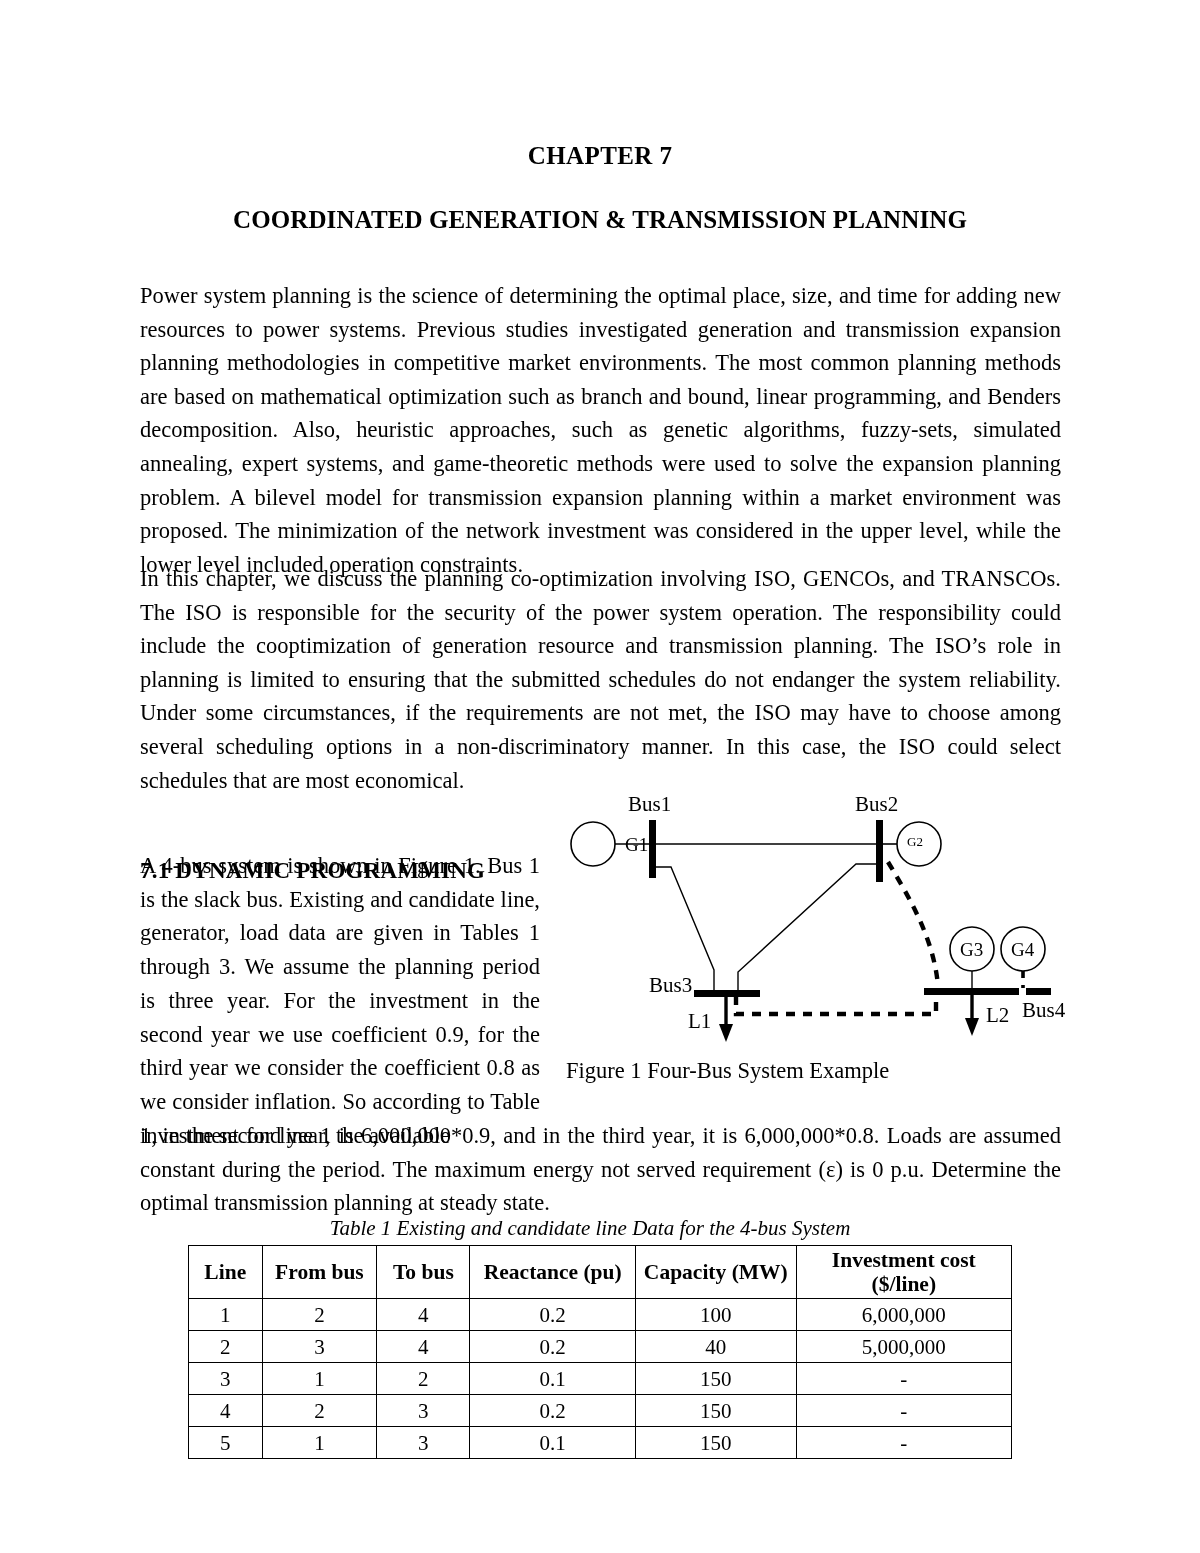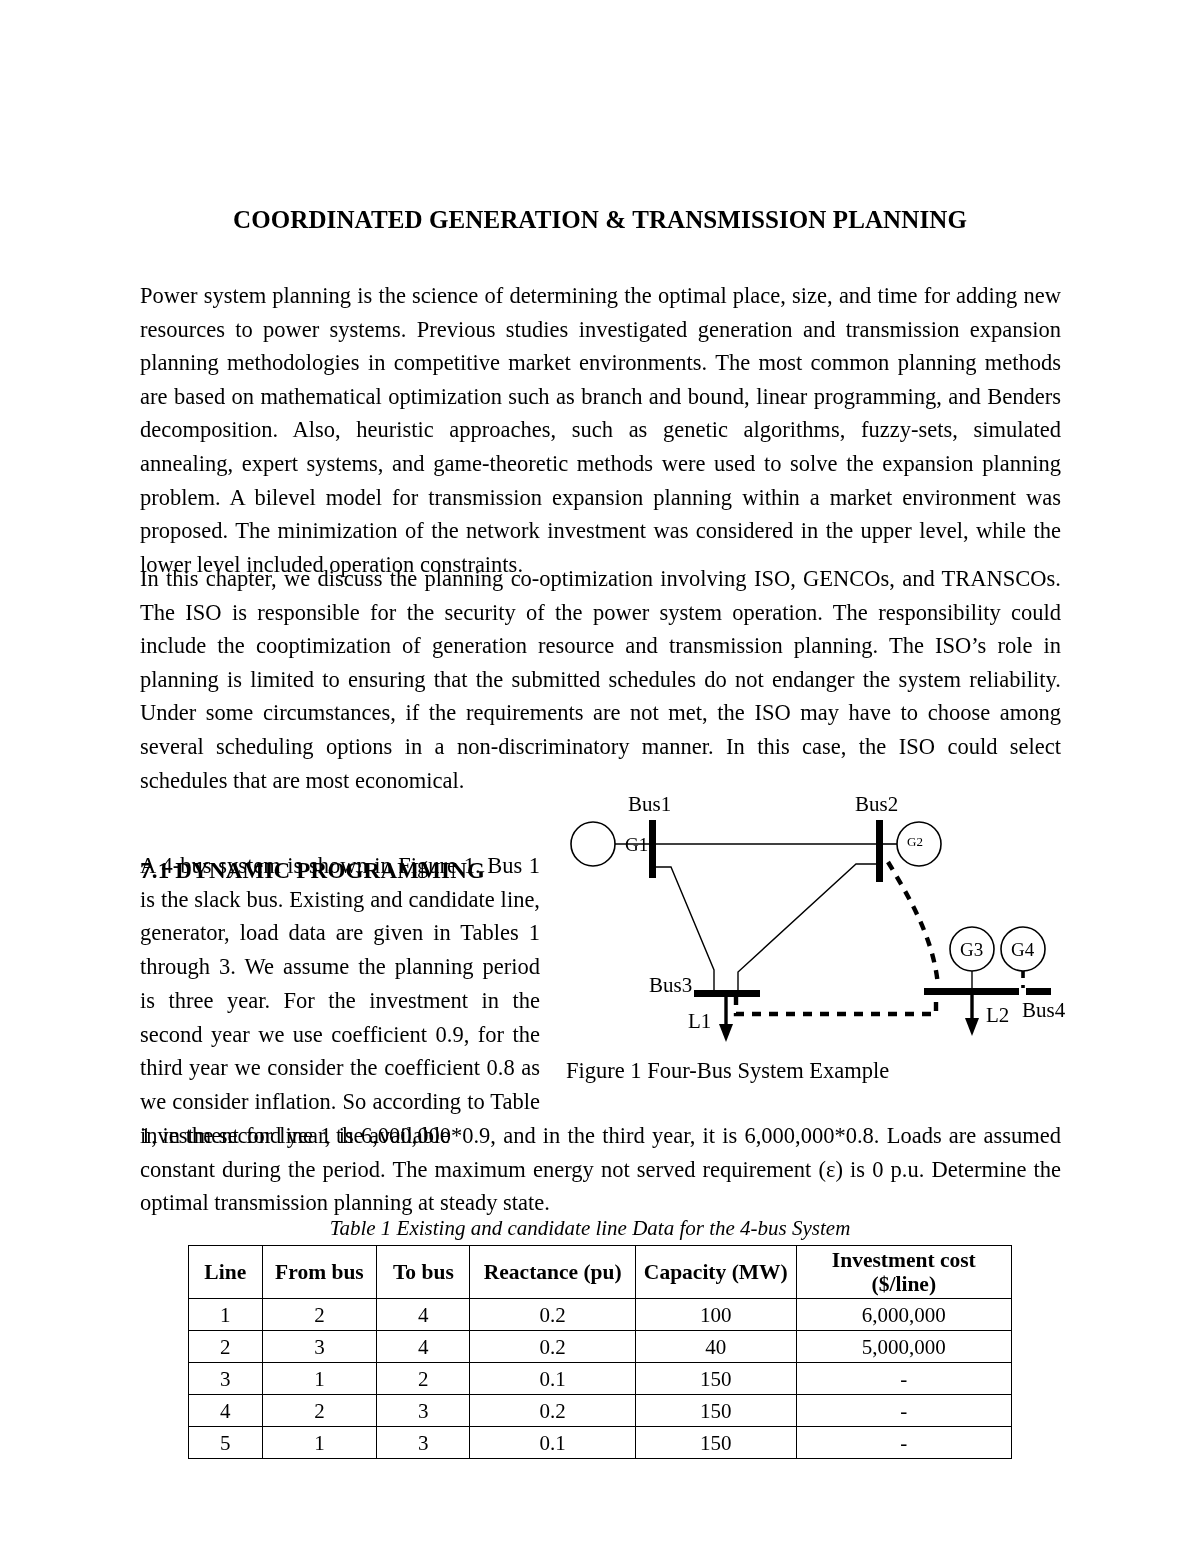--- a/index.html
+++ b/index.html
@@ -138,20 +138,21 @@
   .col-to      { width: 92px; }
   .col-react   { width: 166px; }
   .col-cap     { width: 162px; }
   .col-invest  { width: 222px; }
 </style>
 </head>
 <body>
 
 <div class="page">
 
+  <div class="chapter-title">CHAPTER 7</div>
 
   <div class="doc-title">COORDINATED GENERATION &amp; TRANSMISSION PLANNING</div>
 
   <div class="para" id="para-intro">Power system planning is the science of determining the optimal place, size, and time for adding new resources to power systems. Previous studies investigated generation and transmission expansion planning methodologies in competitive market environments. The most common planning methods are based on mathematical optimization such as branch and bound, linear programming, and Benders decomposition. Also, heuristic approaches, such as genetic algorithms, fuzzy-sets, simulated annealing, expert systems, and game-theoretic methods were used to solve the expansion planning problem. A bilevel model for transmission expansion planning within a market environment was proposed. The minimization of the network investment was considered in the upper level, while the lower level included operation constraints.</div>
 
   <div class="para" id="para-chapter">In this chapter, we discuss the planning co-optimization involving ISO, GENCOs, and TRANSCOs.  The ISO is responsible for the security of the power system operation. The responsibility could include the cooptimization of generation resource and transmission planning. The ISO’s role in planning is limited to ensuring that the submitted schedules do not endanger the system reliability. Under some circumstances, if the requirements are not met, the ISO may have to choose among several scheduling options in a non-discriminatory manner. In this case, the ISO could select schedules that are most economical.</div>
 
   <div class="section-heading">7.1 DYNAMIC PROGRAMMING</div>
 
   <div class="left-col">A 4-bus system is shown in Figure 1. Bus 1 is the slack bus. Existing and candidate line, generator, load data are given in Tables 1 through 3. We assume the planning period is three year.  For the investment in the second year we use coefficient 0.9, for the third year we consider the coefficient 0.8 as we consider inflation. So according to Table 1, in the second year, the available</div>

